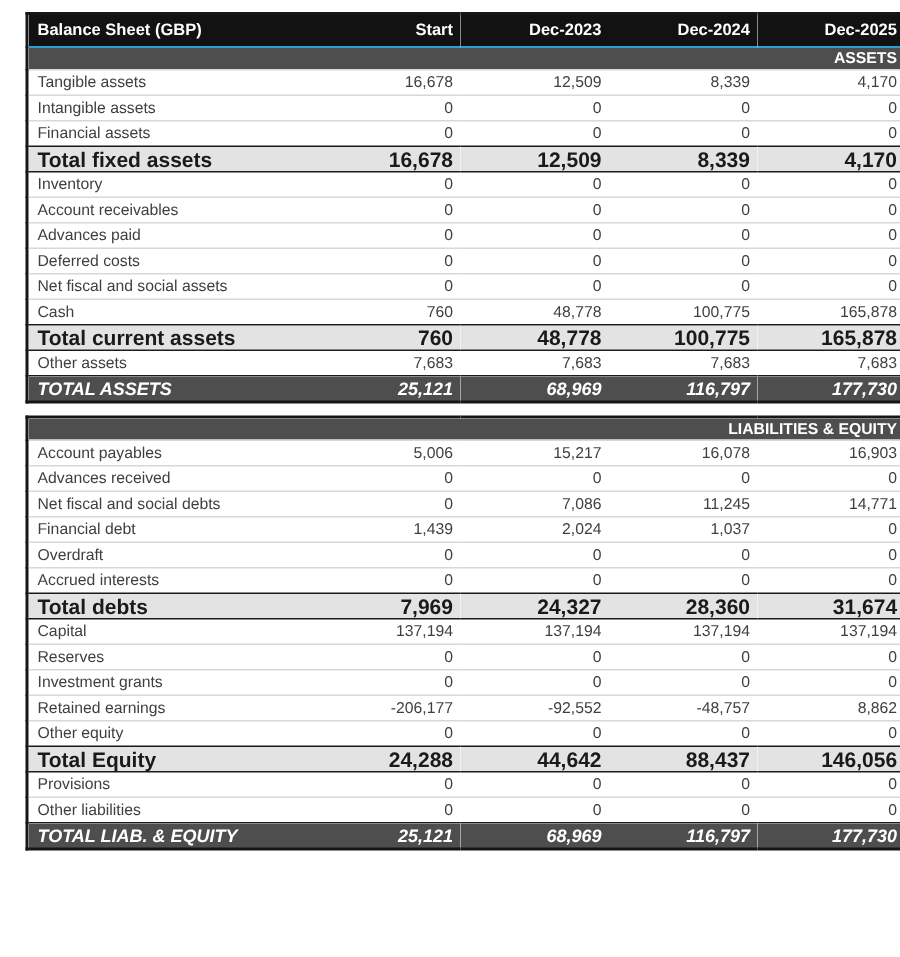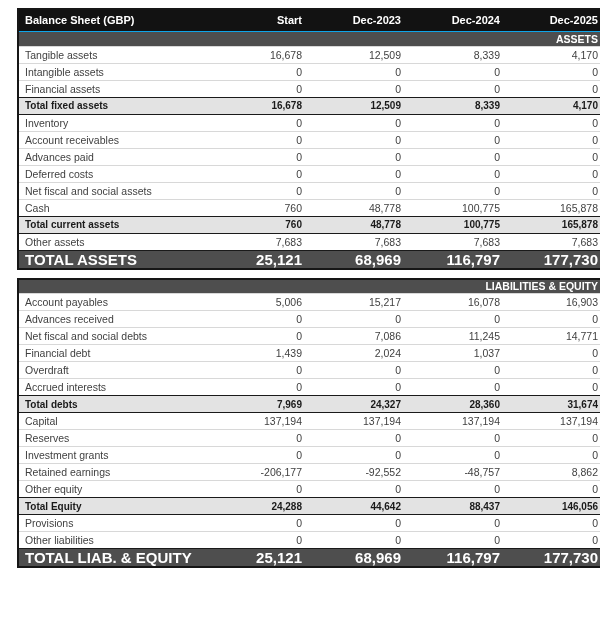--- a/index.html
+++ b/index.html
@@ -75,33 +75,34 @@
   tr.row-normal td {
     background: #ffffff;
     color: var(--body-text);
     font-size: 10.5px;
     height: 17px;
     border-top: 1px solid var(--row-line);
   }
   tr.row-subtotal td {
     background: var(--subtotal-bg);
     color: var(--subtotal-text);
-    font-size: 10px;
+    font-size: 14px;
     font-weight: 700;
     height: 17px;
     border-top: 1px solid var(--dark-line);
     border-bottom: 1px solid var(--dark-line);
   }
   tr.row-grand td {
     background: var(--grand-bg);
     color: var(--grand-text);
-    font-size: 15px;
+    font-size: 12px;
     font-weight: 700;
     height: 18px;
     border-top: 1px solid var(--dark-line);
+    font-style: italic;
   }
   .gap { height: 8px; }
 </style>
 </head>
 <body>
 
 <div class="sheet">
 
   <table class="tbl">
     <colgroup>

